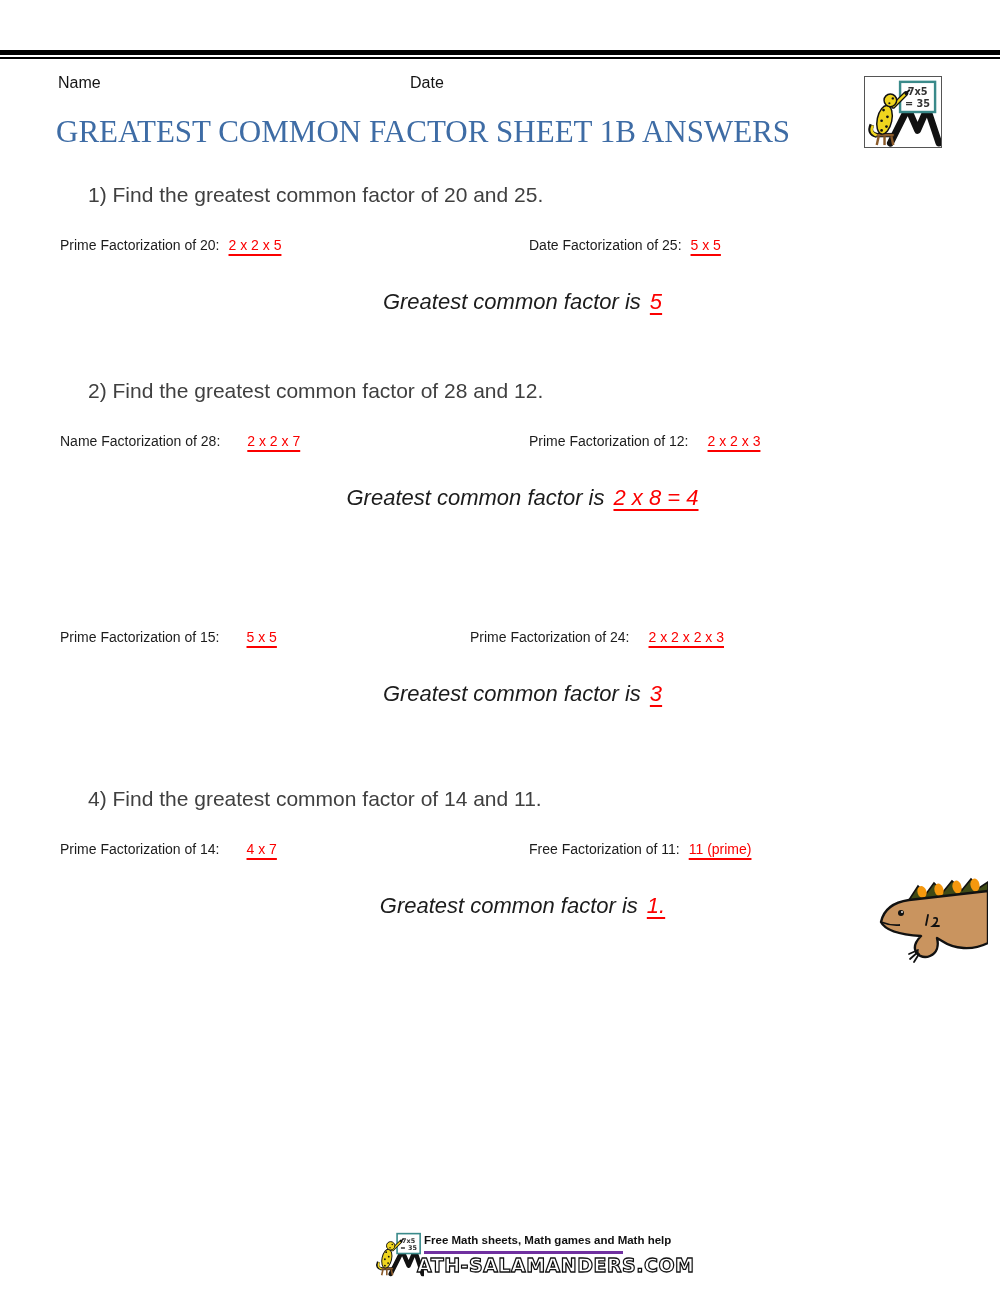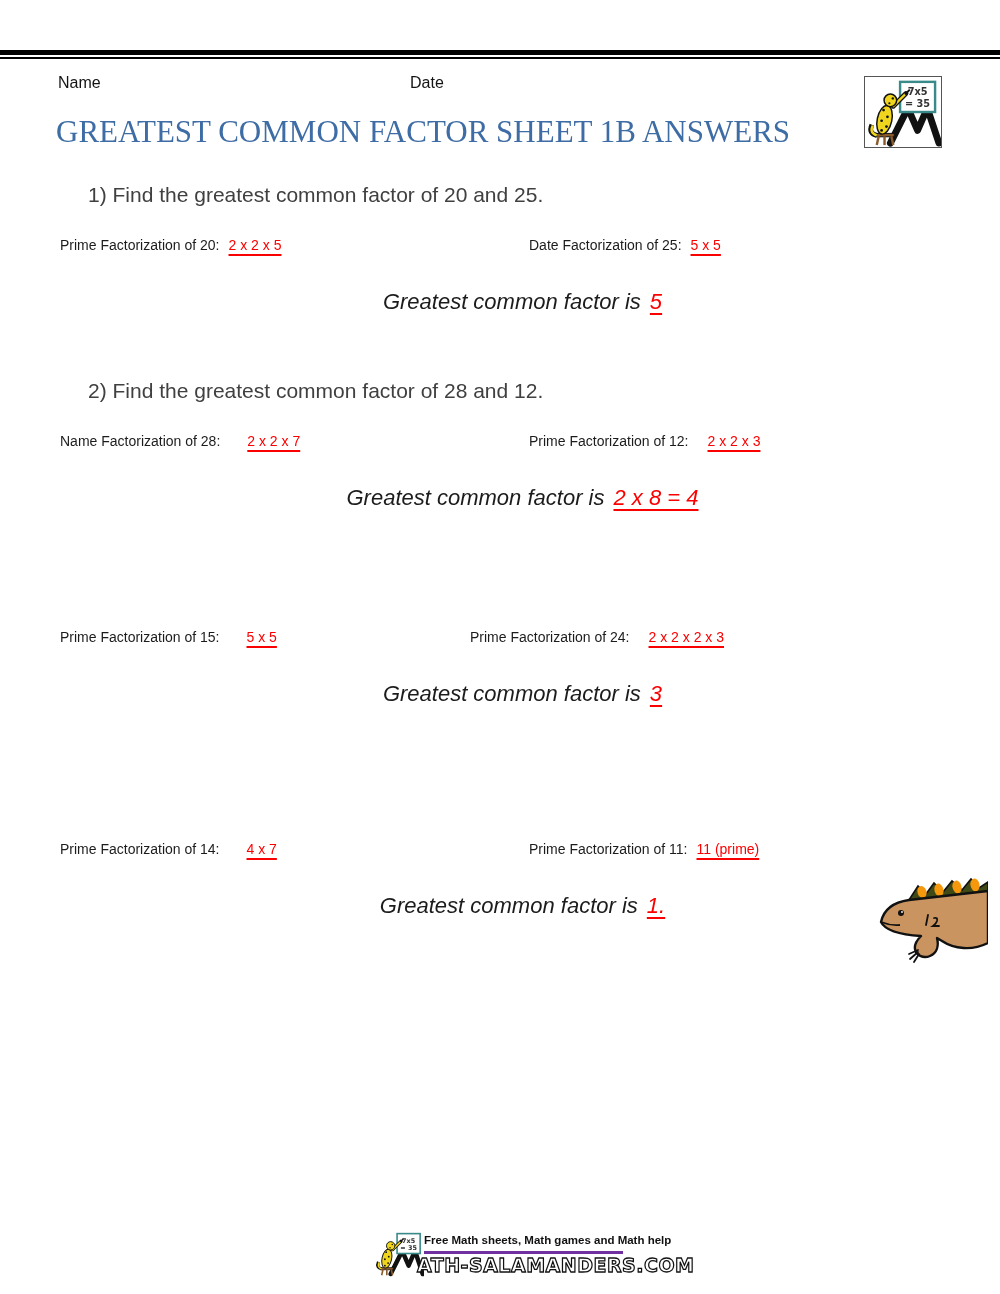--- a/index.html
+++ b/index.html
@@ -146,24 +146,27 @@
   <div class="pline" style="top:615px">
     <span>Prime Factorization of 15:</span><span class="ans gw">5 x 5</span>
     <span class="col2" style="left:410px">
       <span>Prime Factorization of 24:</span><span class="ans gm">2 x 2 x 2 x 3</span>
     </span>
   </div>
   <div class="gline" style="top:667px">
     <span>Greatest common factor is</span><span class="ans gs">3</span>
   </div>
 
+  <div class="qline" style="top:773px">
+    <span>4) Find the greatest common factor of 14 and 11.</span>
+  </div>
   <div class="pline" style="top:827px">
     <span>Prime Factorization of 14:</span><span class="ans gw">4 x 7</span>
     <span class="col2" style="left:469px">
-      <span>Prime Factorization of 11:</span><span class="ans gs">11 (prime)</span>
+      <span>Free Factorization of 11:</span><span class="ans gs">11 (prime)</span>
     </span>
   </div>
   <div class="gline" style="top:879px">
     <span>Greatest common factor is</span><span class="ans gs">1.</span>
   </div>
 
   <div class="lizard">
     <svg width="112" height="88" viewBox="0 0 112 88">
 
       <polygon points="33,23 42,9 50,17 58,6 67,15 76,4 86,13 95,2 103,11 112,5 112,22 36,27" fill="#3f4a16" stroke="#111" stroke-width="1.6"></polygon>

